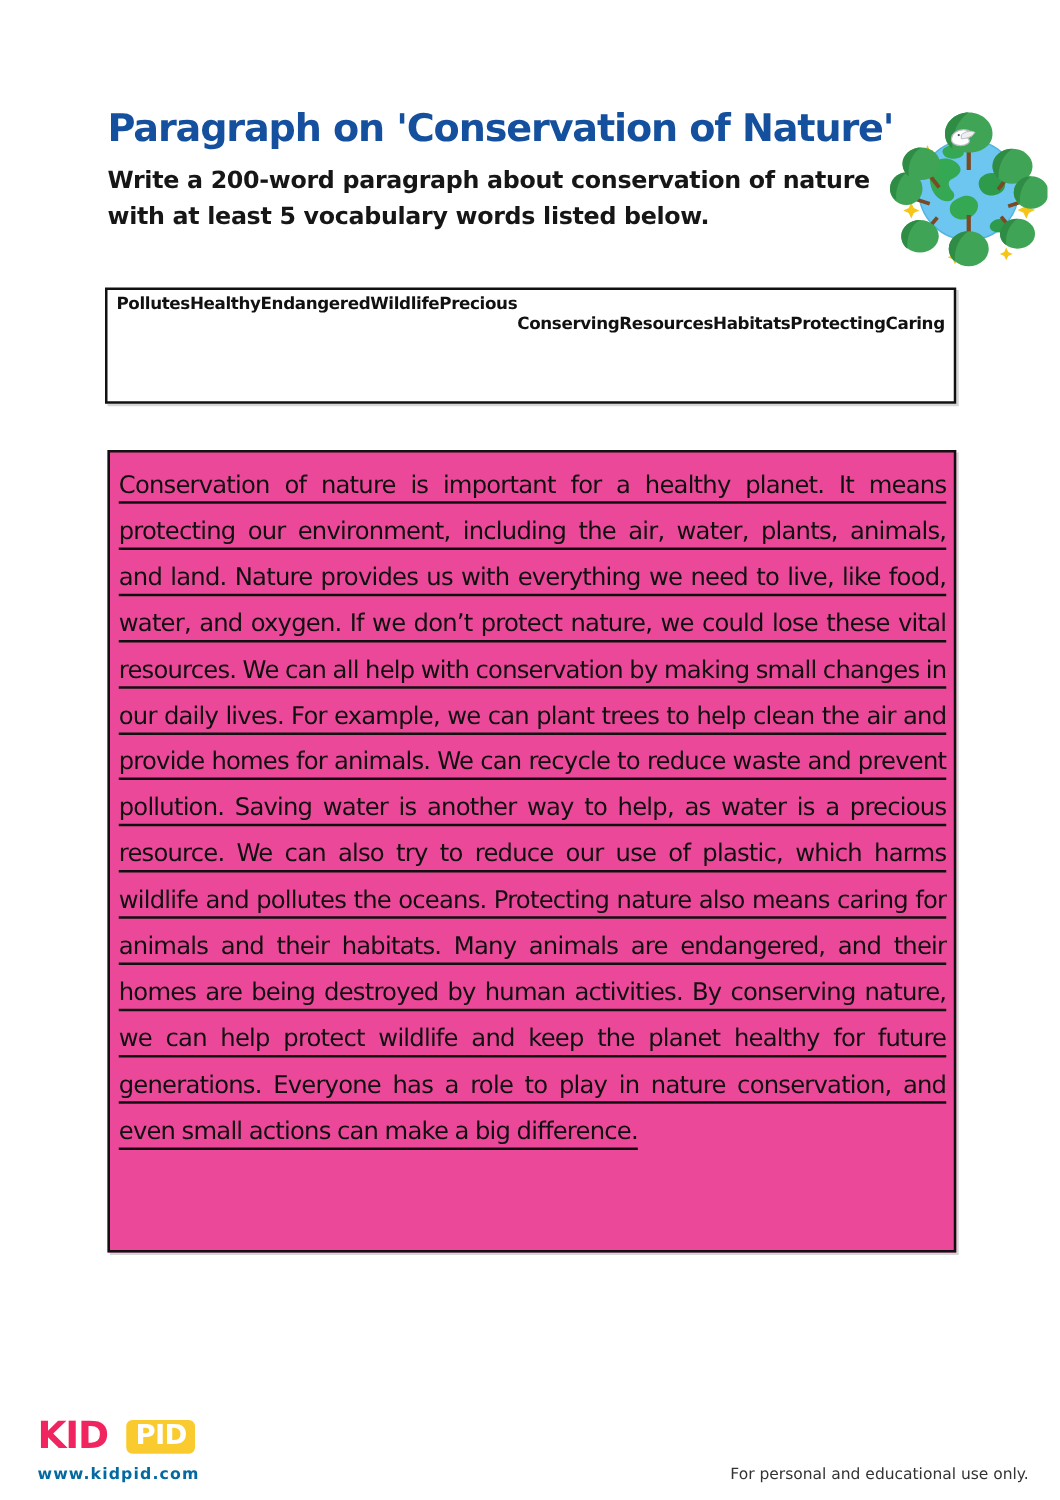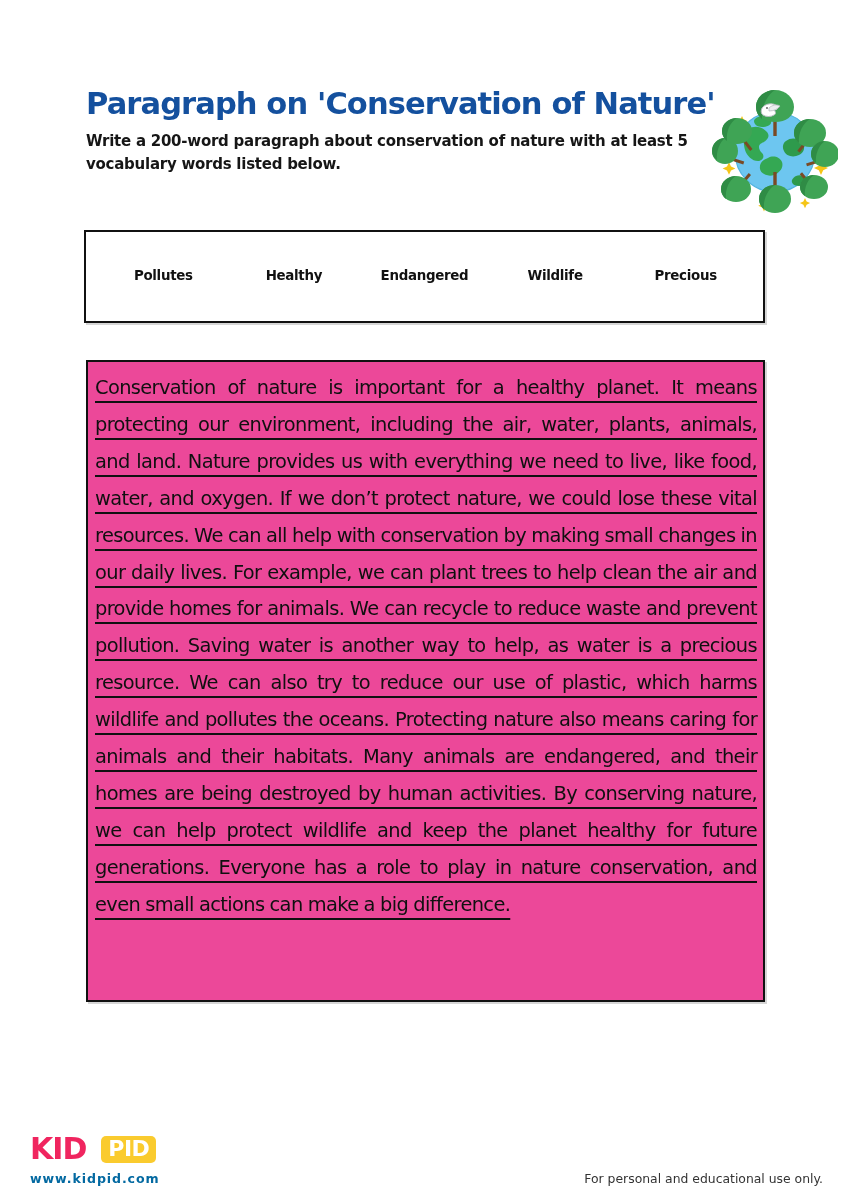--- a/index.html
+++ b/index.html
@@ -27,21 +27,21 @@
     font-weight: 700;
     letter-spacing: -0.9px;
     color: #14509E;
     line-height: 1.05;
     white-space: nowrap;
   }
   .subtitle {
     margin: 10px 0 0 0;
     width: 615px;
     font-family: "DejaVu Sans", sans-serif;
-    font-size: 15px;
+    font-size: 19px;
     font-weight: 700;
     color: #161616;
     line-height: 1.55;
     letter-spacing: -0.25px;
   }
 
   
   .earth-art {
     position: absolute;
     left: 712px; top: 84px;
@@ -51,21 +51,21 @@
 
   
   .vocab-box {
     position: absolute;
     left: 84px; top: 230px;
     width: 681px; height: 93px;
     border: 2.5px solid #111111;
     background: #ffffff;
     box-shadow: 2px 2px 0 rgba(0,0,0,0.16);
     display: flex;
-    flex-direction: column;
+    flex-direction: row;
     justify-content: center;
     padding: 4px 12px 6px 12px;
   }
   .vocab-row {
     display: flex;
     width: 100%;
   }
   .vocab-row + .vocab-row { margin-top: 16px; }
   .vocab-cell {
     flex: 1 1 0;
@@ -240,20 +240,27 @@
 </div>
 
 <div class="vocab-box">
   <div class="vocab-row">
     <span class="vocab-cell">Pollutes</span>
     <span class="vocab-cell">Healthy</span>
     <span class="vocab-cell">Endangered</span>
     <span class="vocab-cell">Wildlife</span>
     <span class="vocab-cell">Precious</span>
   </div>
+  <div class="vocab-row">
+    <span class="vocab-cell">Conserving</span>
+    <span class="vocab-cell">Resources</span>
+    <span class="vocab-cell">Habitats</span>
+    <span class="vocab-cell">Protecting</span>
+    <span class="vocab-cell">Caring</span>
+  </div>
 </div>
 
 <div class="para-box">
   <p class="para-text">Conservation of nature is important for a healthy planet. It means protecting our environment, including the air, water, plants, animals, and land. Nature provides us with everything we need to live, like food, water, and oxygen. If we don’t protect nature, we could lose these vital resources. We can all help with conservation by making small changes in our daily lives. For example, we can plant trees to help clean the air and provide homes for animals. We can recycle to reduce waste and prevent pollution. Saving water is another way to help, as water is a precious resource. We can also try to reduce our use of plastic, which harms wildlife and pollutes the oceans. Protecting nature also means caring for animals and their habitats. Many animals are endangered, and their homes are being destroyed by human activities. By conserving nature, we can help protect wildlife and keep the planet healthy for future generations. Everyone has a role to play in nature conservation, and even small actions can make a big difference.</p>
 </div>
 
 <div class="footer-logo">
   <div class="logo-mark">
     <span class="logo-kid">KID</span>
     <span class="logo-pid">PID</span>

